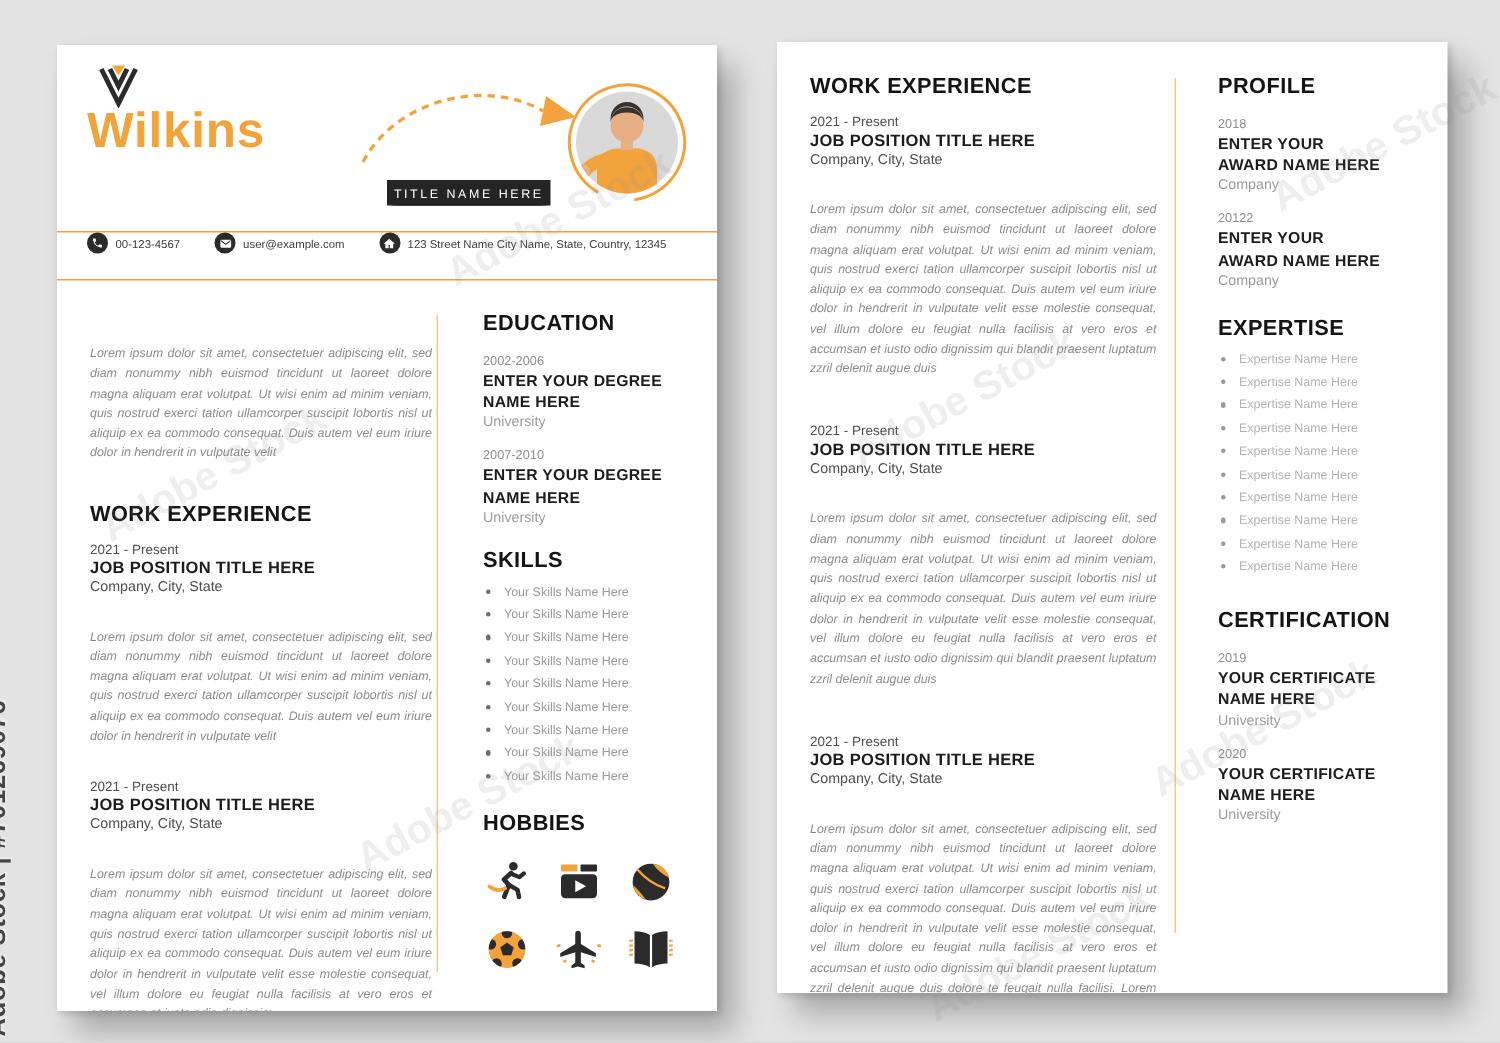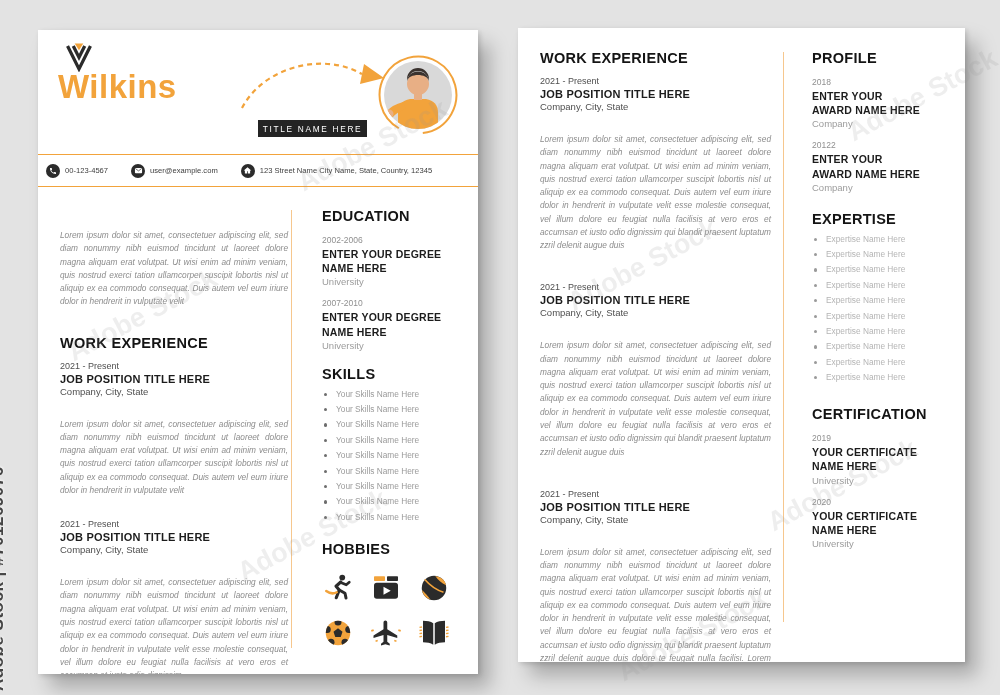--- a/index.html
+++ b/index.html
@@ -30,21 +30,21 @@
   .first-name{font-size:33px;font-weight:bold;color:var(--accent);letter-spacing:.5px;}
   .last-name{font-size:39px;font-weight:bold;color:#282828;letter-spacing:.5px;margin-top:3px;}
   .badge{position:absolute;left:223px;top:90px;width:103px;height:17px;background:#242424;
     color:#fff;font-size:8.3px;letter-spacing:1.7px;display:flex;align-items:center;
     justify-content:center;box-shadow:-3px 0 0 #242424,3px 0 0 #242424;}
   .arrow-svg{position:absolute;left:198px;top:20px;width:152px;height:64px;}
   .photo{position:absolute;left:340px;top:25px;width:80px;height:80px;}
 
   .contact-line{position:absolute;left:0;right:0;height:1px;background:var(--accent);}
   .line-top{top:124px;} .line-bottom{top:156px;}
-  .contact-row{position:absolute;left:8px;right:8px;top:125px;height:31px;display:flex;align-items:center;}
+  .contact-row{position:absolute;left:20px;right:8px;top:125px;height:31px;display:flex;align-items:flex-start;}
   .c-item{display:flex;align-items:center;gap:5px;}
   .c-item+.c-item{margin-left:23px;}
   .c-icon{width:14px;height:14px;border-radius:50%;background:#2b2b2b;display:flex;
     align-items:center;justify-content:center;flex:none;}
   .c-text{font-size:7.6px;color:#3d3d3d;}
 
   
   .p1-left{position:absolute;left:22px;top:178px;width:228px;}
   .p1-divider{position:absolute;left:253px;top:180px;bottom:26px;width:1px;background:var(--accent-light);}
   .p1-right{position:absolute;left:284px;top:178px;width:140px;}

